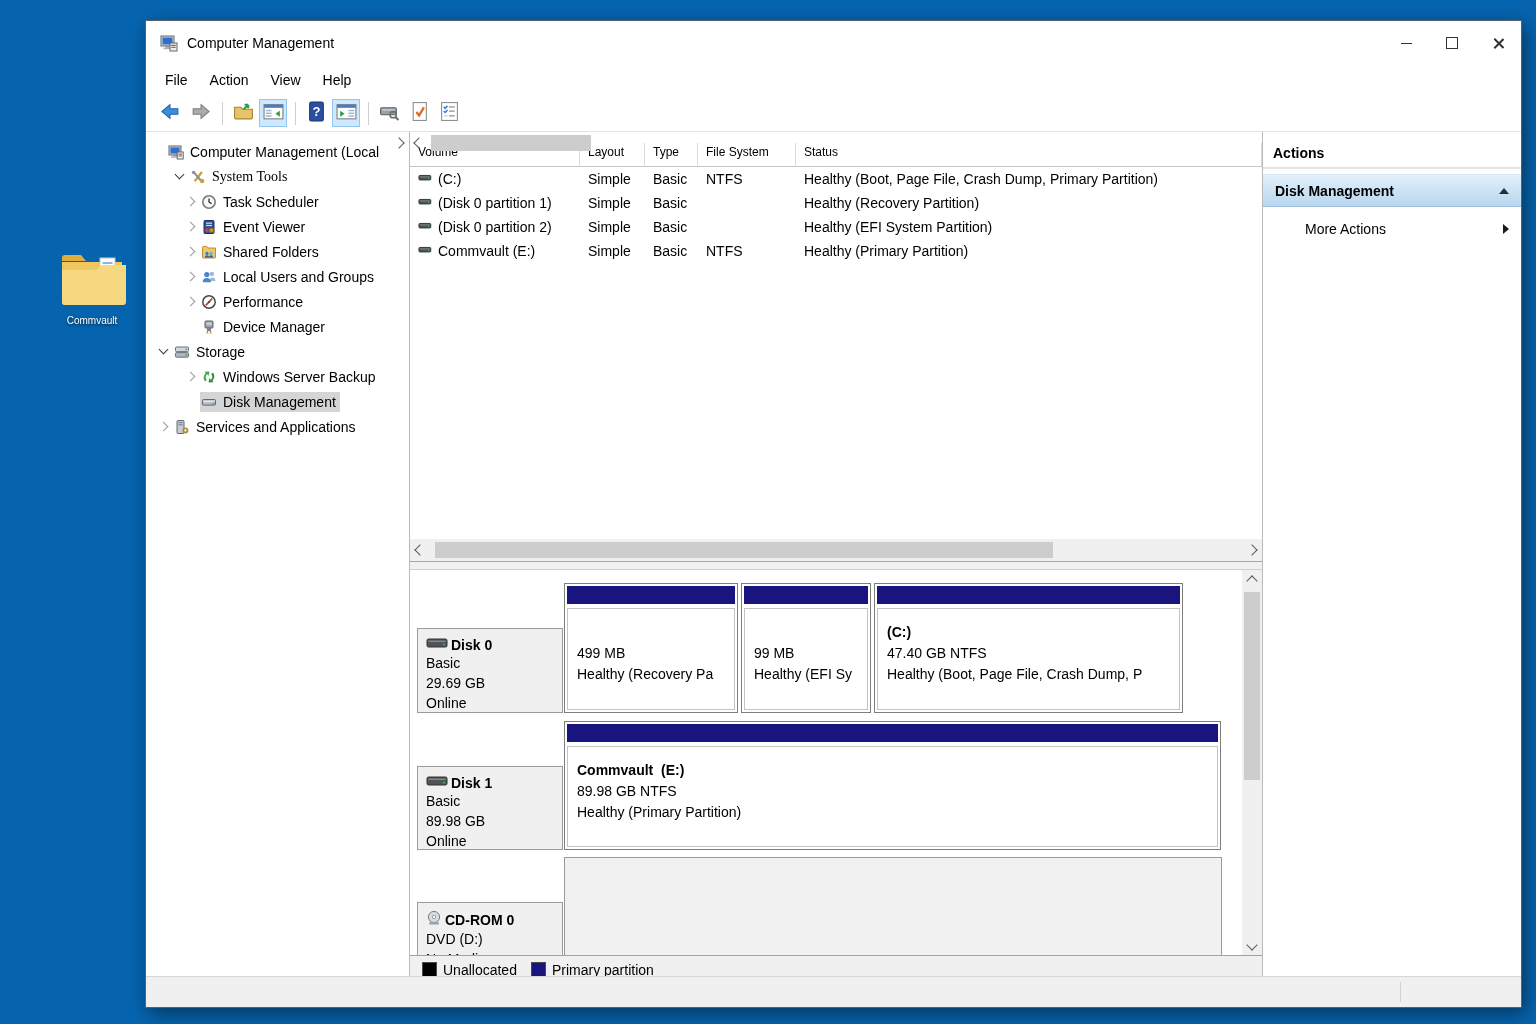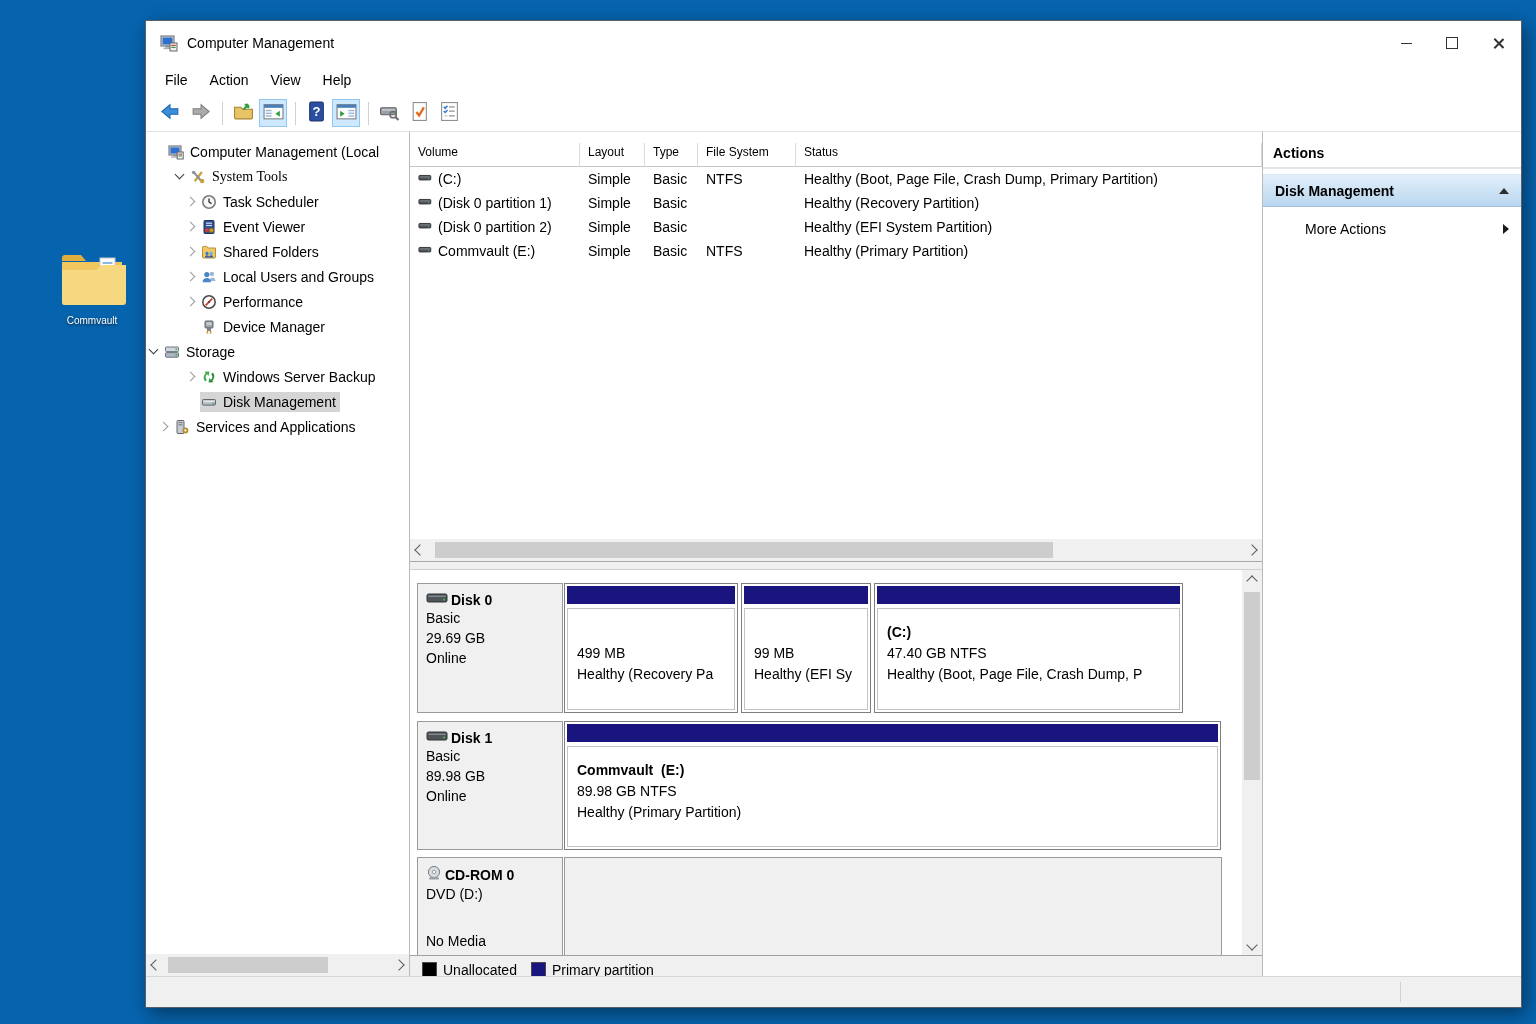--- a/index.html
+++ b/index.html
@@ -33,21 +33,21 @@
   .menubar{height:30px;display:flex;align-items:center;padding-left:8px;flex:none;}
   .menu-item{padding:4px 11px;font-size:14px;}
   .toolbar{height:36px;display:flex;align-items:center;padding-left:10px;flex:none;}
   .tb-btn{width:28px;height:28px;display:flex;align-items:center;justify-content:center;box-sizing:border-box;margin-right:2px;}
   .tb-btn.active{background:#cde8ff;border:1px solid #92c7f0;}
   .tb-btn svg{width:21px;height:21px;}
   .tb-sep{width:1px;height:23px;background:#cfcfcf;margin:0 6px;flex:none;}
   
   .content{flex:1;display:flex;min-height:0;border-top:1px solid #e2e2e2;}
   
-  .tree-panel{width:264px;flex:none;border-right:1px solid #b9b9b9;display:flex;flex-direction:column;box-sizing:border-box;background:#fff;}
+  .tree-panel{width:264px;flex:none;border-right:1px solid #b9b9b9;display:flex;flex-direction:row;box-sizing:border-box;background:#fff;}
   .tree-items{flex:1;overflow:hidden;padding-top:7px;}
   .tree-row{height:25px;display:flex;align-items:center;white-space:nowrap;overflow:hidden;}
   .tree-hit{display:flex;align-items:center;padding:2px 4px 2px 1px;}
   .tree-row.selected .tree-hit{background:#d5d5d5;}
   .tree-icon{width:17px;height:16px;margin-right:5px;flex:none;}
   .tree-icon svg{width:16px;height:16px;display:block;}
   .tree-label{font-size:14px;}
   .chev{width:17px;height:16px;position:relative;display:inline-block;flex:none;}
   .chev::after{content:"";position:absolute;width:6px;height:6px;border-right:1.6px solid #9a9a9a;border-bottom:1.6px solid #9a9a9a;left:4px;top:4px;transform:rotate(-45deg);}
   .chev.down::after{border-color:#3a3a3a;transform:rotate(45deg);top:2px;left:4px;}
@@ -76,21 +76,21 @@
   .w-fs{width:98px;flex:none;}
   .w-status{flex:1;min-width:0;}
   .splitter{height:7px;flex:none;background:#f0f0f0;border-top:1px solid #a8a8a8;border-bottom:1px solid #cfcfcf;}
   
   .disk-area{height:385px;flex:none;position:relative;overflow:hidden;background:#fff;}
   .disk-rows{position:absolute;left:7px;top:0;right:22px;bottom:0;}
   .disk-row{display:flex;align-items:stretch;}
   .disk-row.r0{margin-top:13px;height:130px;}
   .disk-row.r1{margin-top:8px;height:129px;}
   .disk-row.r2{margin-top:7px;height:99px;}
-  .disk-label{width:146px;flex:none;background:#f0f0f0;border:1px solid #9a9a9a;box-sizing:border-box;padding:7px 6px 4px 8px;display:flex;flex-direction:column;}
+  .disk-label{width:146px;flex:none;background:#f0f0f0;border:1px solid #9a9a9a;box-sizing:border-box;padding:7px 6px 4px 8px;display:flex;flex-direction:column;margin-top:45px;}
   .disk-name-line{display:flex;align-items:center;font-weight:bold;font-size:14px;}
   .disk-name-line svg{width:22px;height:14px;margin-right:3px;flex:none;}
   .disk-name-line.cd svg{width:16px;height:16px;}
   .disk-sub{font-size:14px;line-height:20px;}
   .disk-spacer{flex:1;}
   .parts{display:flex;margin-left:1px;}
   .part{border:1px solid #7e7e7e;background:#fff;position:relative;box-sizing:border-box;margin-right:3px;flex:none;}
   .pbar{height:18px;margin:2px;}
   .pbody{position:absolute;left:2px;right:2px;top:24px;bottom:2px;border:1px solid #c3c3c3;padding:13px 0 0 9px;overflow:hidden;font-size:14px;line-height:21px;white-space:pre;}
   .ptitle{font-weight:bold;min-height:21px;}
@@ -352,21 +352,21 @@
                   <rect x="4" y="2" width="8" height="7" rx="1" fill="#9aa0a8" stroke="#5c6066"></rect>
                   <rect x="5.3" y="3.3" width="5.4" height="3" fill="#c7ccd2"></rect>
                   <rect x="6" y="9" width="4" height="3" fill="#7d838b"></rect>
                   <rect x="5.6" y="12" width="1.6" height="2.6" fill="#caa23a"></rect>
                   <rect x="8.8" y="12" width="1.6" height="2.6" fill="#caa23a"></rect>
                 </svg>
               </span>
               <span class="tree-label">Device Manager</span>
             </span>
           </div>
-          <div class="tree-row" style=" text-align: right;">
+          <div class="tree-row" style="padding-left: 10px; text-align: right;">
             <span class="chev down"></span>
             <span class="tree-hit">
               <span class="tree-icon">
                 <svg viewBox="0 0 16 16">
                   <rect x="1.5" y="3" width="13" height="4.6" rx="1" fill="#cfd6de" stroke="#6a7280"></rect>
                   <rect x="1.5" y="8.6" width="13" height="4.6" rx="1" fill="#aeb8c2" stroke="#6a7280"></rect>
                   <circle cx="12.3" cy="5.3" r=".9" fill="#3fae49"></circle>
                   <circle cx="12.3" cy="10.9" r=".9" fill="#3fae49"></circle>
                 </svg>
               </span>

